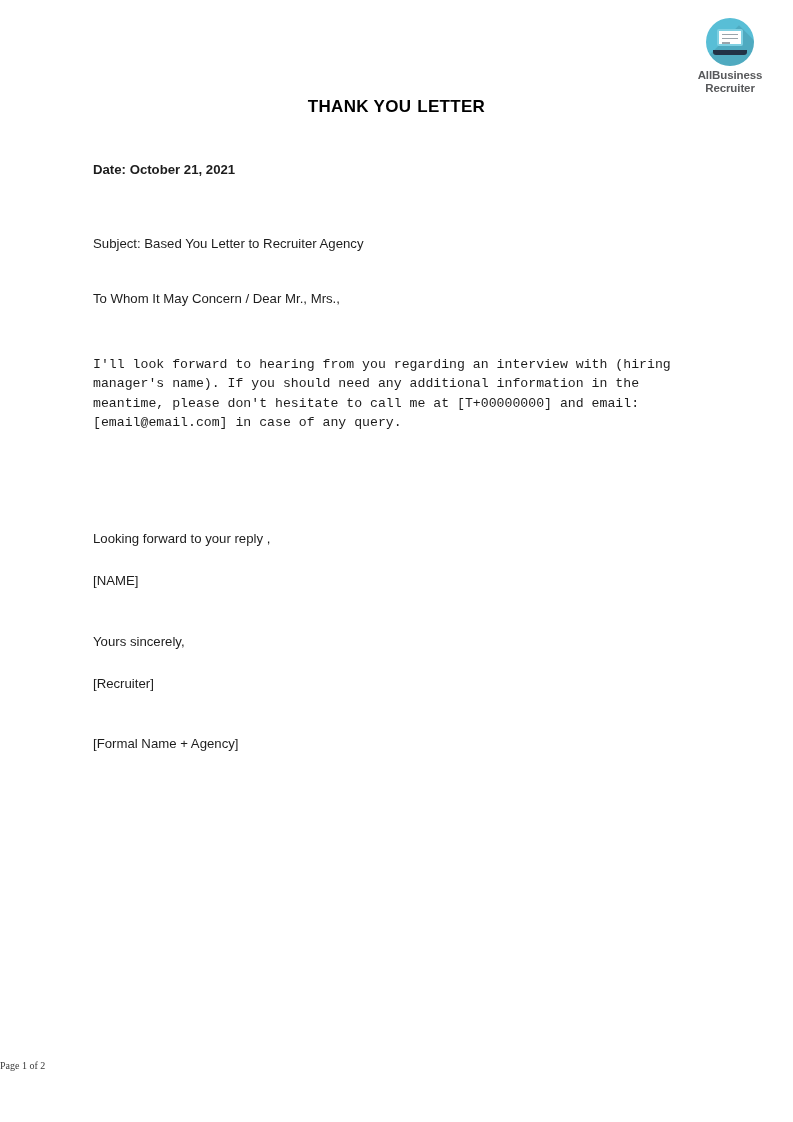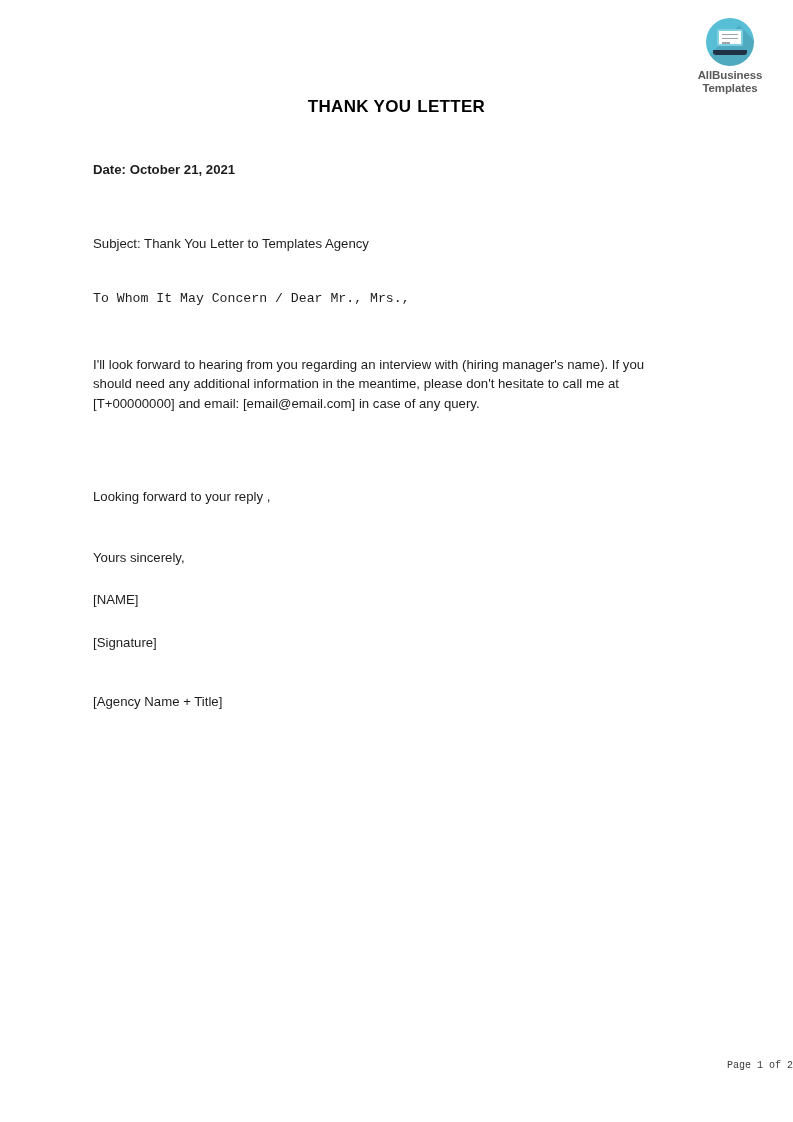--- a/index.html
+++ b/index.html
@@ -132,46 +132,46 @@
 
   .subject-line {
     margin: 54px 0 0 0;
   }
   .subject-label {
     font-weight: normal;
   }
 
   .salutation {
     margin: 36px 0 0 0;
-    font-family: Liberation Mono, monospace;
   }
 
   .para-1 {
     margin: 46px 0 0 0;
     width: 606px;
   }
   .para-2 {
     margin: 46px 0 0 0;
     width: 580px;
-  }
-
-  .closing-1 { margin: 74px 0 0 0; }
+    font-family: Liberation Mono, monospace;
+  }
+
+  .closing-1 { margin: 96px 0 0 0; }
   .closing-2 { margin: 41px 0 0 0; }
   .name-line { margin: 23px 0 0 0; }
   .signature-line { margin: 23px 0 0 0; }
   .formal-line { margin: 40px 0 0 0; }
 
   
   .page-footer {
     position: absolute;
     left: 0;
     top: 1060px;
     width: 793px;
-    text-align: right;
-    font-family: Liberation Mono, monospace;
+    text-align: left;
+    font-family: Liberation Serif, serif;
     font-size: 10px;
     color: #3a3a3a;
   }
 </style>
 </head>
 <body>
 
 <div class="page">
 
   <div class="brand">
@@ -180,49 +180,49 @@
       <div class="laptop">
         <div class="screen">
           <i></i>
           <i></i>
           <i class="short"></i>
         </div>
         <div class="base"></div>
       </div>
     </div>
     <div class="brand-name">AllBusiness</div>
-    <div class="brand-name">Templates</div>
+    <div class="brand-name">Recruiter</div>
   </div>
 
   <div class="doc-title">
     <span>THANK YOU</span><span class="gap"></span><span>LETTER</span>
   </div>
 
   <div class="letter">
 
     <p class="blk date-line">Date: October 21, 2021</p>
 
 
     <p class="blk subject-line">
       <span class="subject-label">Subject:</span>
-      <span>Thank You Letter to Templates Agency</span>
+      <span>Based You Letter to Recruiter Agency</span>
     </p>
 
     <p class="blk salutation">To Whom It May Concern / Dear Mr.,  Mrs.,</p>
 
 
     <p class="blk para-2">I'll look forward to hearing from you regarding an interview with (hiring manager's name). If you should need any additional information in the meantime, please don't hesitate to call me at [T+00000000] and email: [email@email.com] in case of any query.</p>
 
     <p class="blk closing-1">Looking forward to your reply ,</p>
 
+    <p class="blk name-line">[NAME]</p>
+
     <p class="blk closing-2">Yours sincerely,</p>
 
-    <p class="blk name-line">[NAME]</p>
-
-    <p class="blk signature-line">[Signature]</p>
-
-    <p class="blk formal-line">[Agency Name + Title]</p>
+    <p class="blk signature-line">[Recruiter]</p>
+
+    <p class="blk formal-line">[Formal Name + Agency]</p>
 
   </div>
 
   <div class="page-footer">Page 1 of 2</div>
 
 </div>
 
 </body></html>

